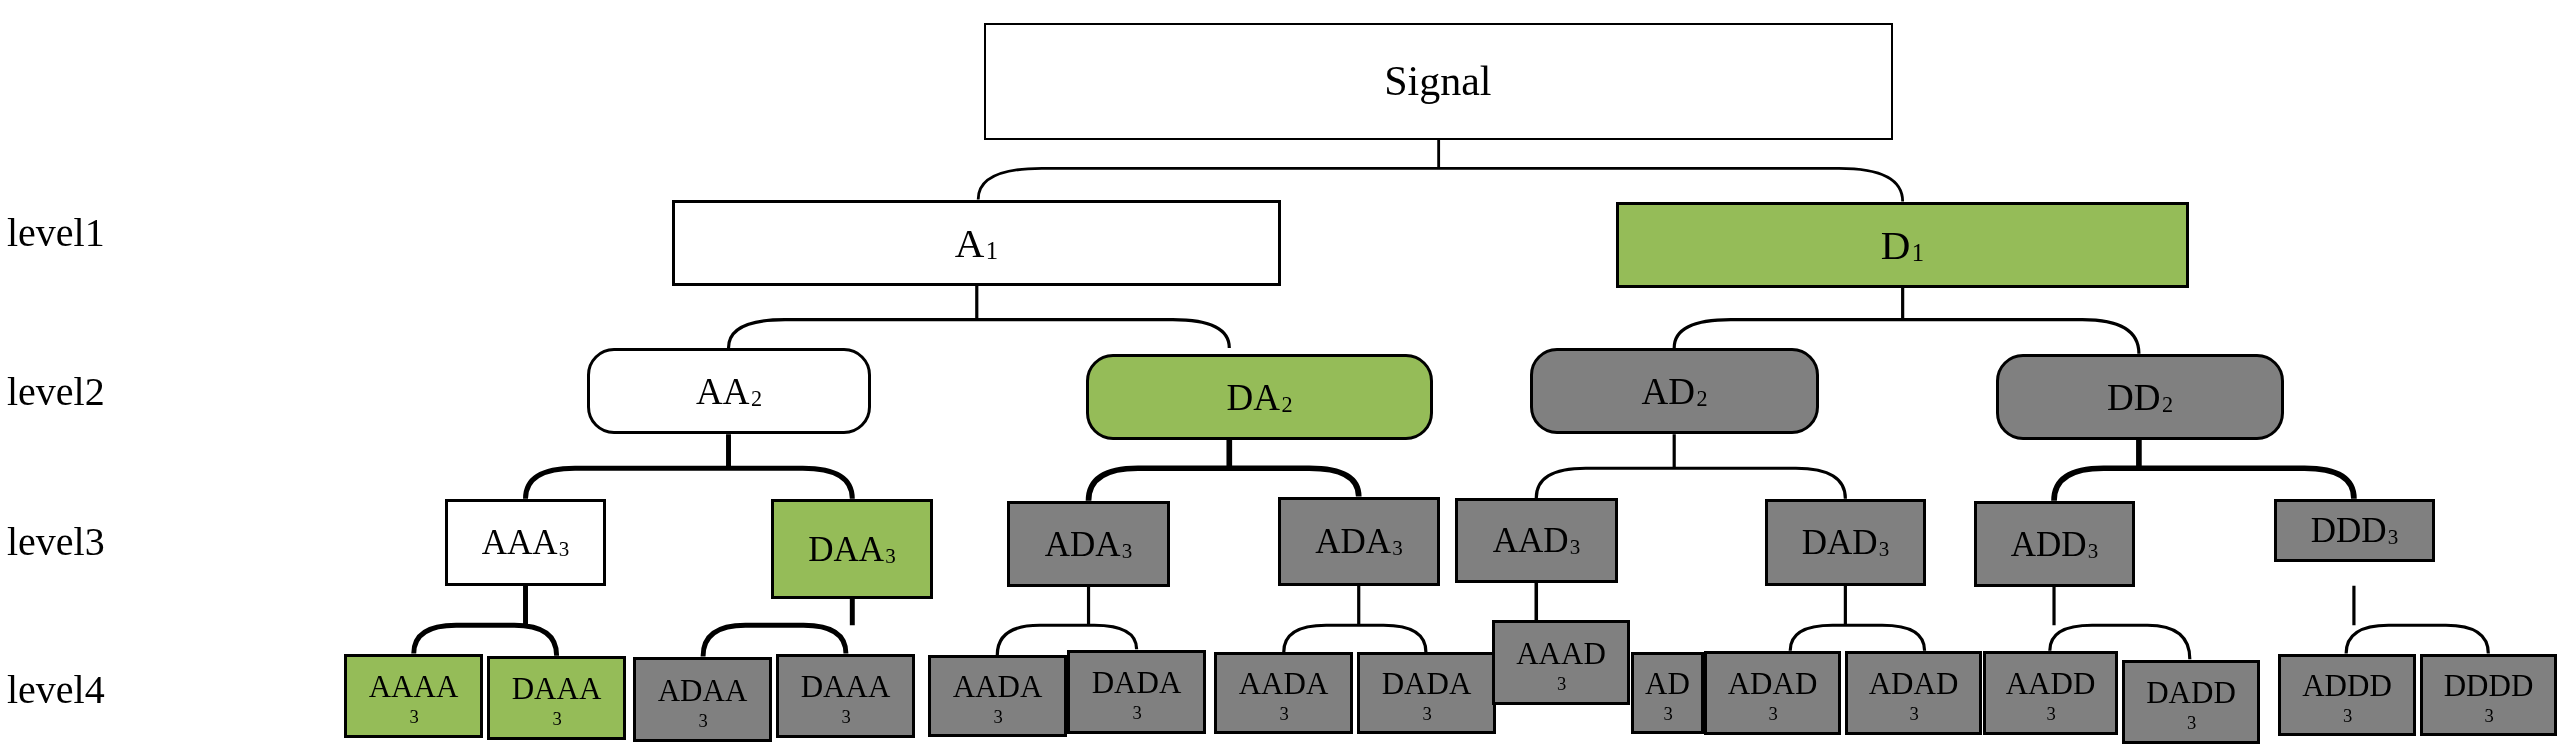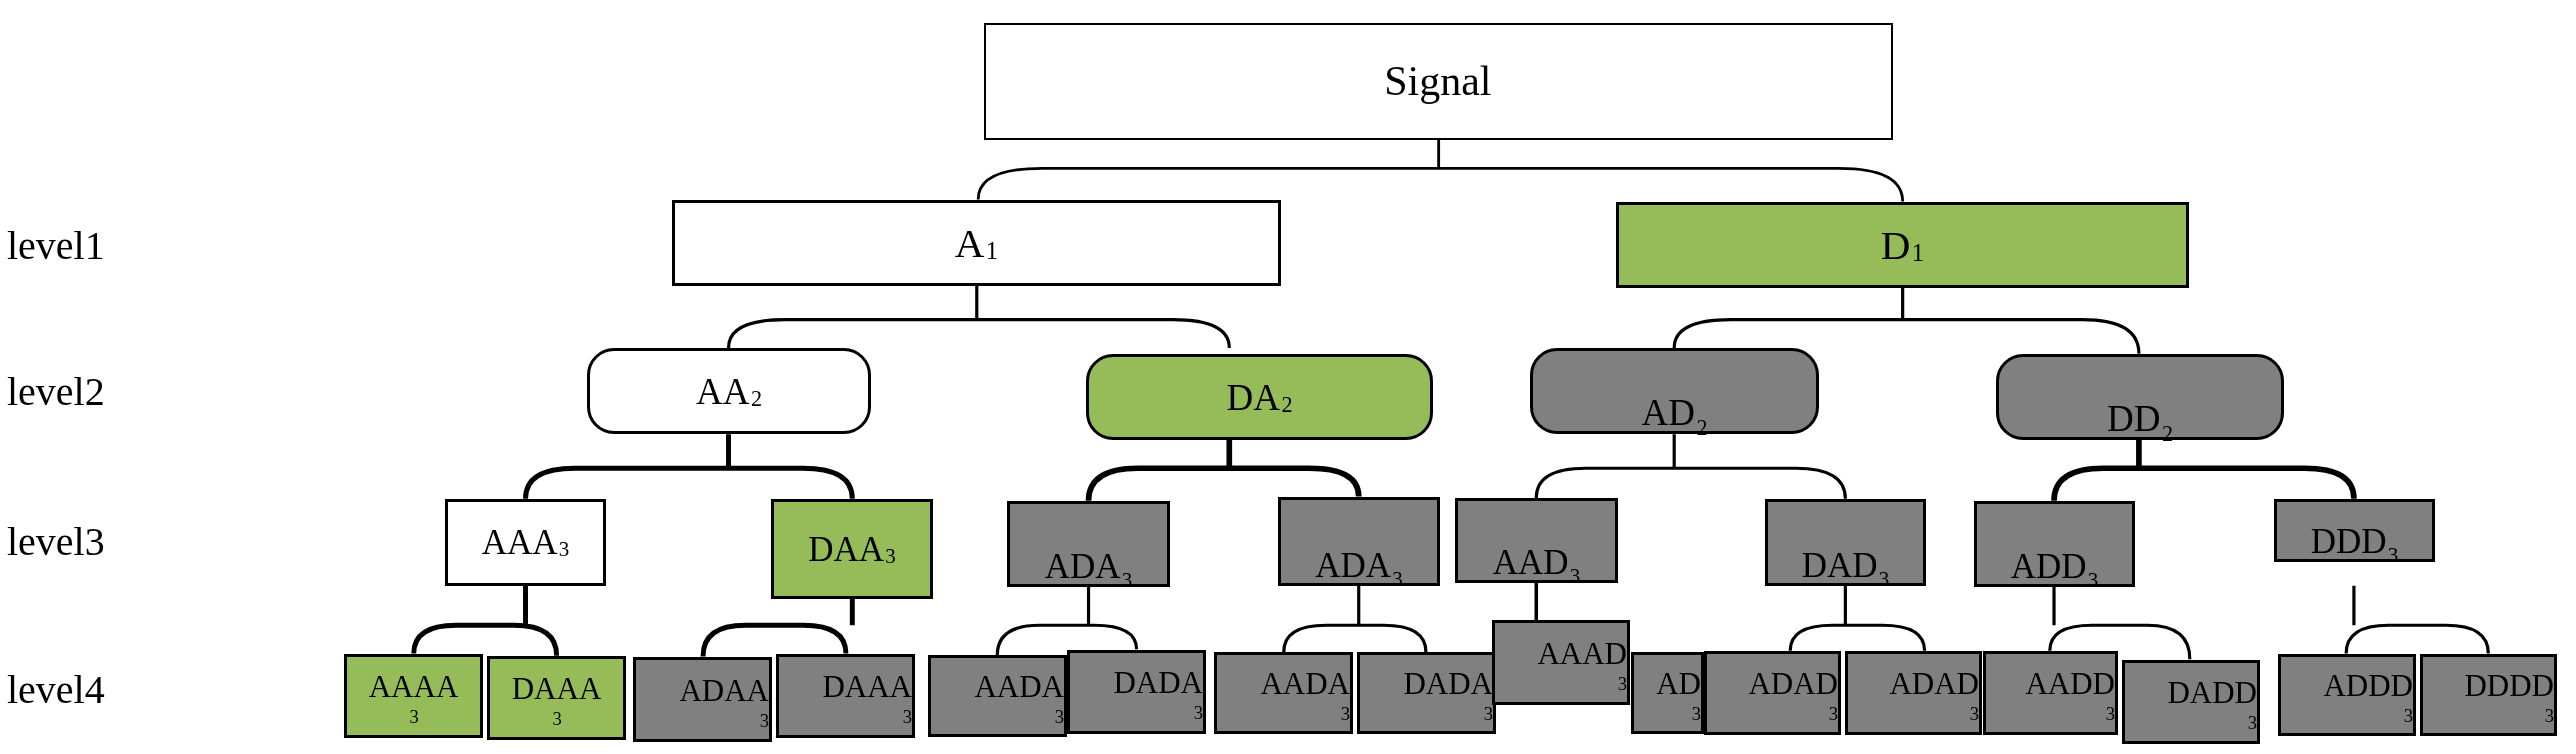--- a/index.html
+++ b/index.html
@@ -21,21 +21,21 @@
     position:absolute;
     display:flex;align-items:center;justify-content:center;
     box-sizing:border-box;
     border:3.5px solid #000000;
     background:#ffffff;
     color:#000000;
     line-height:1;
     white-space:nowrap;
   }
   .node[data-fill="green"]{background:#95BC58;}
-  .node[data-fill="gray"]{background:#808080;align-items:flex-end;}
+  .node[data-fill="gray"]{background:#808080;}
   .node[data-fill="white"]{background:#ffffff;}
   .node .sub{
     font-size:0.60em;
     transform:translateY(0.34em);
     margin-left:1.4px;
   }
   .f-root{font-size:42px;border-width:2.8px;}
   .f1{font-size:41px;}
   .f2{font-size:37px;border-radius:27px;}
   .f3{font-size:35px;}
@@ -57,21 +57,21 @@
     <path stroke-width="7" d="M742 828 L742 884 M584 924 Q584 884 644 884 L726 884 Q786 884 786 927"></path>
     <path stroke-width="7" d="M1204 828 L1204 884 M993 928 Q993 884 1053 884 L1135 884 Q1195 884 1195 924"></path>
     <path stroke-width="4.5" d="M1538 830 L1538 884 M1409 926 Q1409 884 1469 884 L1546 884 Q1606 884 1606 918"></path>
     <path stroke-width="4.5" d="M1920 828 L1920 884 M1814 922 Q1814 884 1874 884 L1955 884 Q2015 884 2015 922"></path>
     <path stroke-width="5" d="M2171 824 L2171 884 M2113 934 Q2113 884 2173 884 L2239 884 Q2299 884 2299 930"></path>
     <path stroke-width="4.5" d="M2608 828 L2608 884 M2530 920 Q2530 884 2590 884 L2660 884 Q2720 884 2720 920"></path>
     <path stroke-width="4.5" d="M2903 830 L2903 884 M2897 920 Q2897 884 2957 884 L3035 884 Q3095 884 3095 932"></path>
     <path stroke-width="4.5" d="M3327 828 L3327 884 M3316 924 Q3316 884 3376 884 L3457 884 Q3517 884 3517 924"></path>
   </svg>
 
-  <div class="rowlabel" style="top:226px">level1</div>
+  <div class="rowlabel" style="top:213px">level1</div>
   <div class="rowlabel" style="top:372px">level2</div>
   <div class="rowlabel" style="top:522px">level3</div>
   <div class="rowlabel" style="top:670px">level4</div>
 
   <div class="node f-root" style="left:984px;top:22.6px;width:909px;height:117px" data-fill="white">
     <span class="base">Signal</span>
       <span class="sub"></span>
   </div>
 
   <div class="node f1" style="left:672px;top:200px;width:609px;height:86px" data-fill="white">

